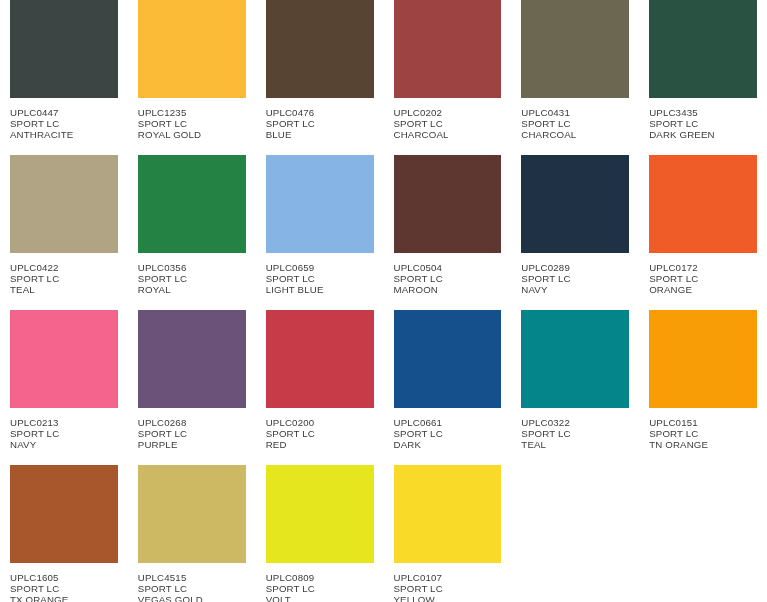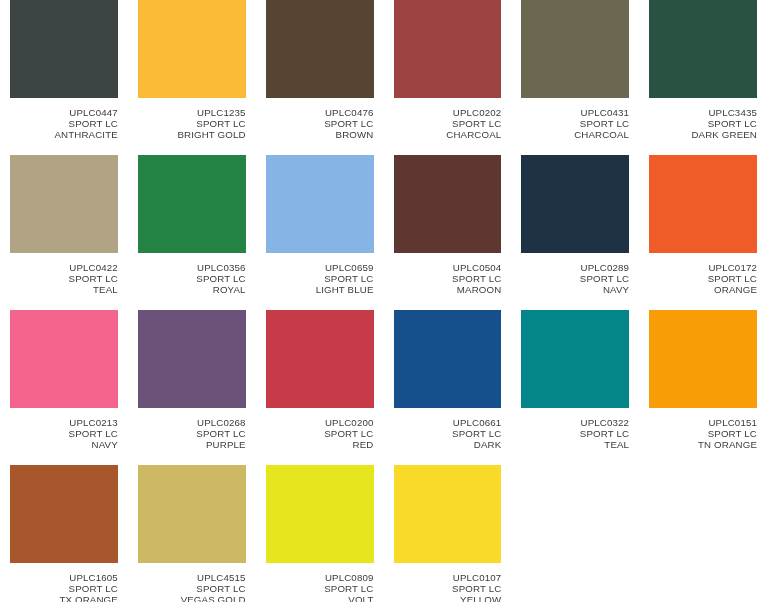--- a/index.html
+++ b/index.html
@@ -38,21 +38,21 @@
   }
 
   .swatch-chip {
     width: 100%;
     height: 98px;
     display: block;
   }
 
   .swatch-caption {
     margin-top: 9px;
-    text-align: right;
+    text-align: left;
     color: #3b3b3b;
     font-size: 9.7px;
     line-height: 11.2px;
     letter-spacing: 0.15px;
     font-family: "Liberation Sans", sans-serif;
     white-space: nowrap;
   }
 
   .caption-line {
     display: block;
@@ -68,29 +68,29 @@
         <span class="caption-line">UPLC0447</span>
         <span class="caption-line">SPORT LC</span>
         <span class="caption-line">ANTHRACITE</span>
       </div>
     </div>
     <div class="swatch-cell">
       <div class="swatch-chip" style="background-color: rgb(251, 187, 54);"></div>
       <div class="swatch-caption">
         <span class="caption-line">UPLC1235</span>
         <span class="caption-line">SPORT LC</span>
-        <span class="caption-line">BRIGHT GOLD</span>
+        <span class="caption-line">ROYAL GOLD</span>
       </div>
     </div>
     <div class="swatch-cell">
       <div class="swatch-chip" style="background-color: rgb(87, 68, 51);"></div>
       <div class="swatch-caption">
         <span class="caption-line">UPLC0476</span>
         <span class="caption-line">SPORT LC</span>
-        <span class="caption-line">BROWN</span>
+        <span class="caption-line">BLUE</span>
       </div>
     </div>
     <div class="swatch-cell">
       <div class="swatch-chip" style="background-color: rgb(157, 68, 66);"></div>
       <div class="swatch-caption">
         <span class="caption-line">UPLC0202</span>
         <span class="caption-line">SPORT LC</span>
         <span class="caption-line">CHARCOAL</span>
       </div>
     </div>

